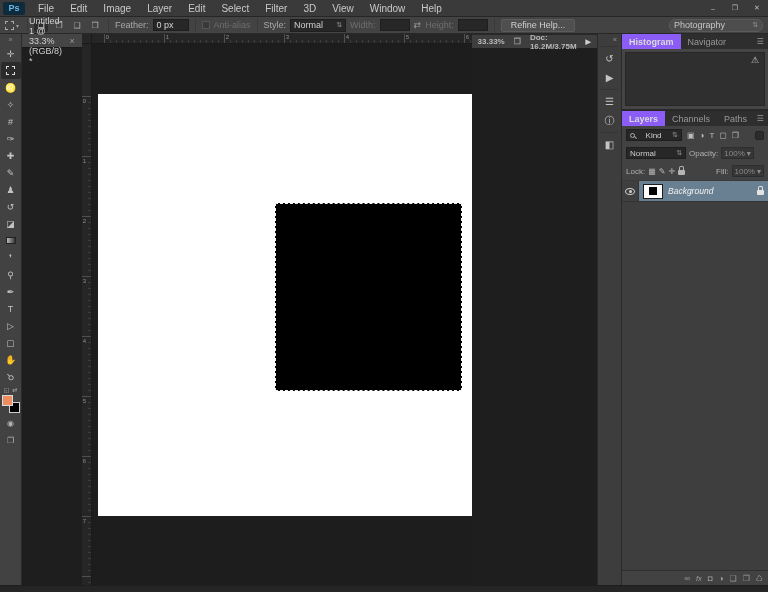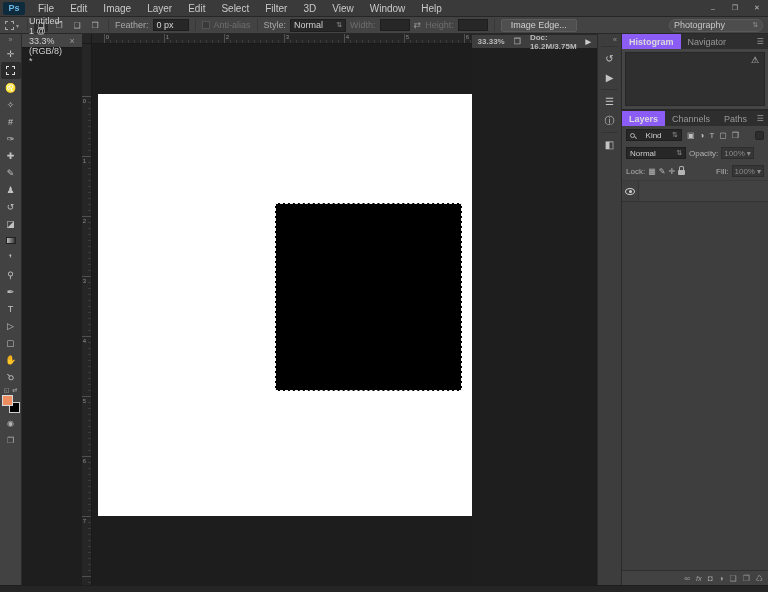--- a/index.html
+++ b/index.html
@@ -213,21 +213,21 @@
     <div class="dropdown dd-style">
       <span>Normal</span>
       <span class="updown">⇅</span>
     </div>
     <span class="opt-label dim">Width:</span>
     <div class="opt-input w-dim"></div>
     <span class="swap-glyph">⇄</span>
     <span class="opt-label dim">Height:</span>
     <div class="opt-input w-dim"></div>
     <div class="opt-sep"></div>
-    <div class="btn">Image Edge...</div>
+    <div class="btn">Refine Help...</div>
     <div class="workspace">
       <span>Photography</span>
       <span class="updown">⇅</span>
     </div>
   </div>
 
   <div class="main">
 
     <div class="toolbar">
       <div class="tb-collapse">»</div>
@@ -417,20 +417,27 @@
           <div class="val-box">
             <span>100%</span>
             <span>▾</span>
           </div>
         </div>
 
         <div class="layer-row">
           <div class="eye-cell">
             <span class="eye"></span>
           </div>
+          <div class="layer-sel" style="background: rgb(105, 127, 146);">
+            <span class="layer-thumb">
+                <span class="thumb-square"></span>
+              </span>
+            <span class="layer-name">Background</span>
+            <span class="padlock light"></span>
+          </div>
         </div>
 
         <div class="layers-empty"></div>
 
         <div class="layers-footer">
           <span>∞</span>
           <span class="fx">fx</span>
           <span>◘</span>
           <span>◑</span>
           <span>❏</span>

